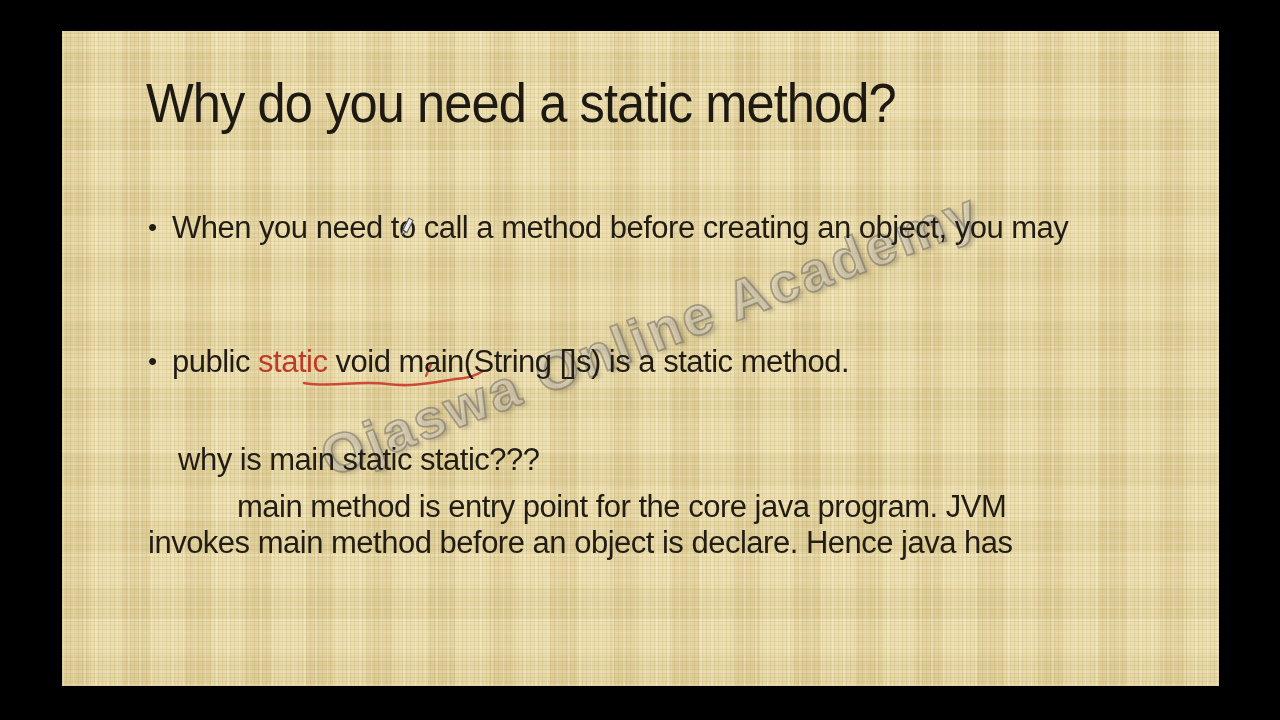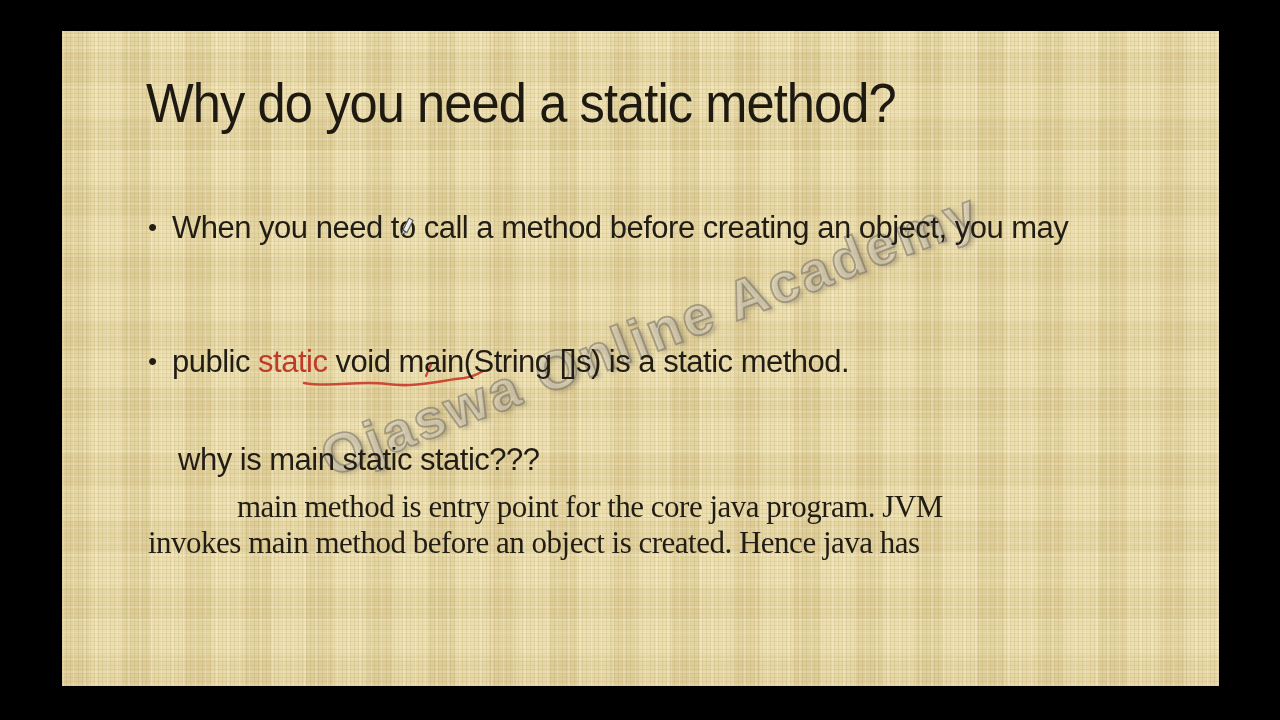--- a/index.html
+++ b/index.html
@@ -32,21 +32,21 @@
   }
   .bodytext{color:#211c14;font-size:31px;letter-spacing:-0.5px;line-height:37px;z-index:3;}
   .bullet{position:absolute;display:flex;align-items:flex-start;white-space:nowrap;}
   .bullet .dot{width:24px;flex:0 0 24px;font-size:26px;line-height:37px;}
   .b1{left:86px;top:178px;}
   .b2{left:86px;top:312px;}
   .b2 .btext{position:relative;text-align:center;}
   .red{color:#c03a28;}
   .question{position:absolute;left:116px;top:410px;white-space:nowrap;}
   .para{position:absolute;left:86px;top:458px;line-height:36px;}
-  .para .pline{white-space:nowrap;font-family:Liberation Serif, serif;}
+  .para .pline{white-space:nowrap;}
   .para .pline.first{padding-left:89px;}
   .watermark{
     position:absolute;left:588px;top:303px;
     transform:translate(-50%,-50%) rotate(-21deg);
     font-size:55px;font-weight:700;letter-spacing:3px;white-space:nowrap;
     color:rgba(216,210,194,0.50);
     -webkit-text-stroke:1.8px rgba(116,110,98,0.55);
     text-shadow:3px 3px 4px rgba(96,90,74,0.35);
     z-index:1;
   }
@@ -79,21 +79,21 @@
           <path d="M2,18 C30,23 55,15 85,19 C115,23 140,15 162,13 C170,12 176,9 181,6" fill="none" stroke="#cc4a33" stroke-width="2.6" stroke-linecap="round"></path>
           <path d="M124,11 C125.5,7 127.5,3 129,0" fill="none" stroke="#cc4a33" stroke-width="2.2" stroke-linecap="round"></path>
         </svg>
       </span>
     </div>
 
     <div class="question bodytext">why is main static static???</div>
 
     <div class="para bodytext">
       <div class="pline first">main method is entry point for the core java program. JVM</div>
-      <div class="pline">invokes main method before an object is created. Hence java has</div>
+      <div class="pline">invokes main method before an object is declare. Hence java has</div>
     </div>
 
     <svg class="pen-cursor" viewBox="0 0 18 22">
       <path d="M5 15 L11 3 L15 5.5 L9 17.5 Z" fill="#ececec" stroke="#5a5a5a" stroke-width="1.2"></path>
       <path d="M5 15 L3.6 19.4 L7.6 17.6 Z" fill="#cfcfcf" stroke="#5a5a5a" stroke-width="1"></path>
     </svg>
 
   </div>
 </div>
 

